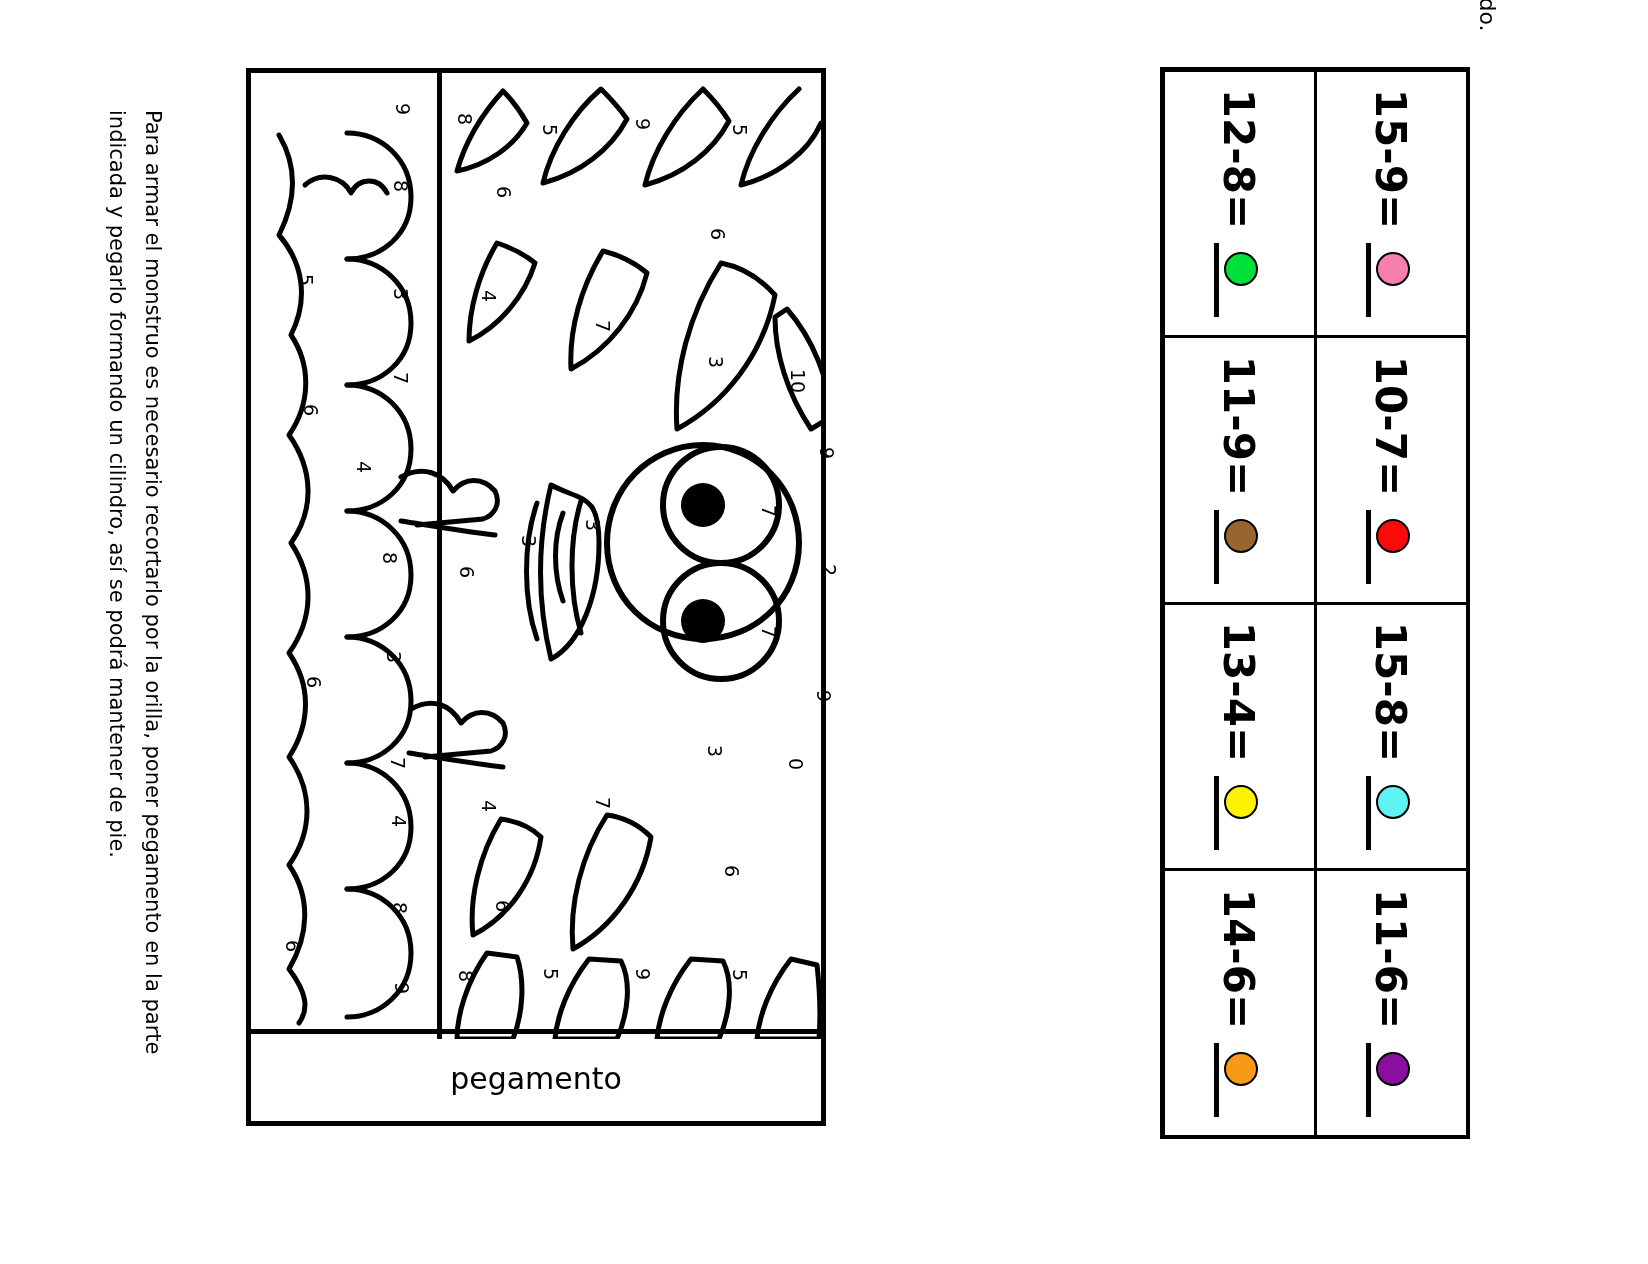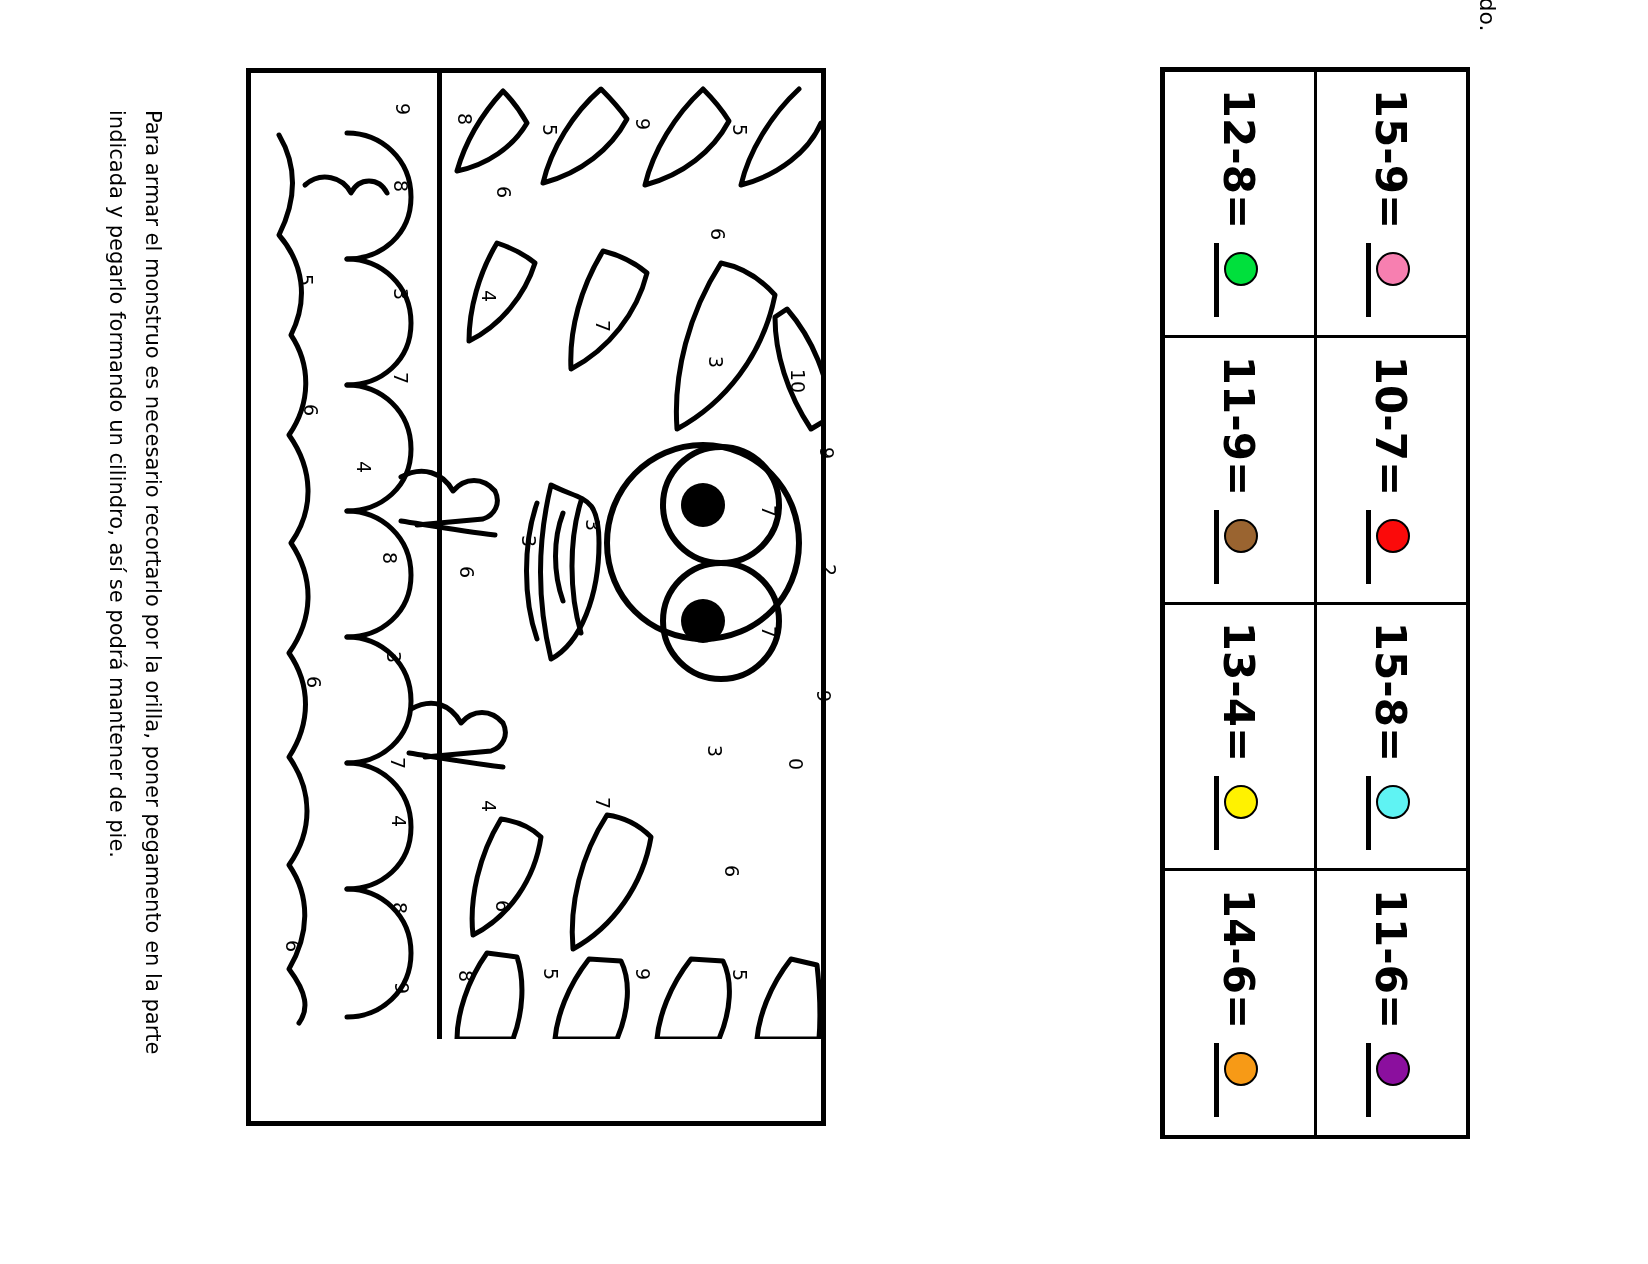--- a/index.html
+++ b/index.html
@@ -300,20 +300,23 @@
           <span class="num" style="left: 143px; top: 824px;">8</span>
           <span class="num" style="left: 209px; top: 892px;">8</span>
           <span class="num" style="left: 294px; top: 890px;">5</span>
           <span class="num" style="left: 386px; top: 890px;">9</span>
           <span class="num" style="left: 483px; top: 891px;">5</span>
           <span class="num" style="left: 36px; top: 862px;">6</span>
           <span class="num" style="left: 145px; top: 904px;">9</span>
         </div>
     </div>
 
+    <div class="glue-strip">
+      <div class="glue-label">pegamento</div>
+    </div>
   </div>
 
   <div class="assembly-text">Para armar el monstruo es necesario recortarlo por la orilla, poner pegamento en la parte indicada y pegarlo formando un cilindro, así se podrá mantener de pie.</div>
 
   <div class="key-panel">
     <div class="title">El monstruo de las restas</div>
     <div class="instructions">Resuelve las restas y colorea el monstruo según el color que ele corresponde a cada resultado.</div>
 
     <div class="key-table">
 

